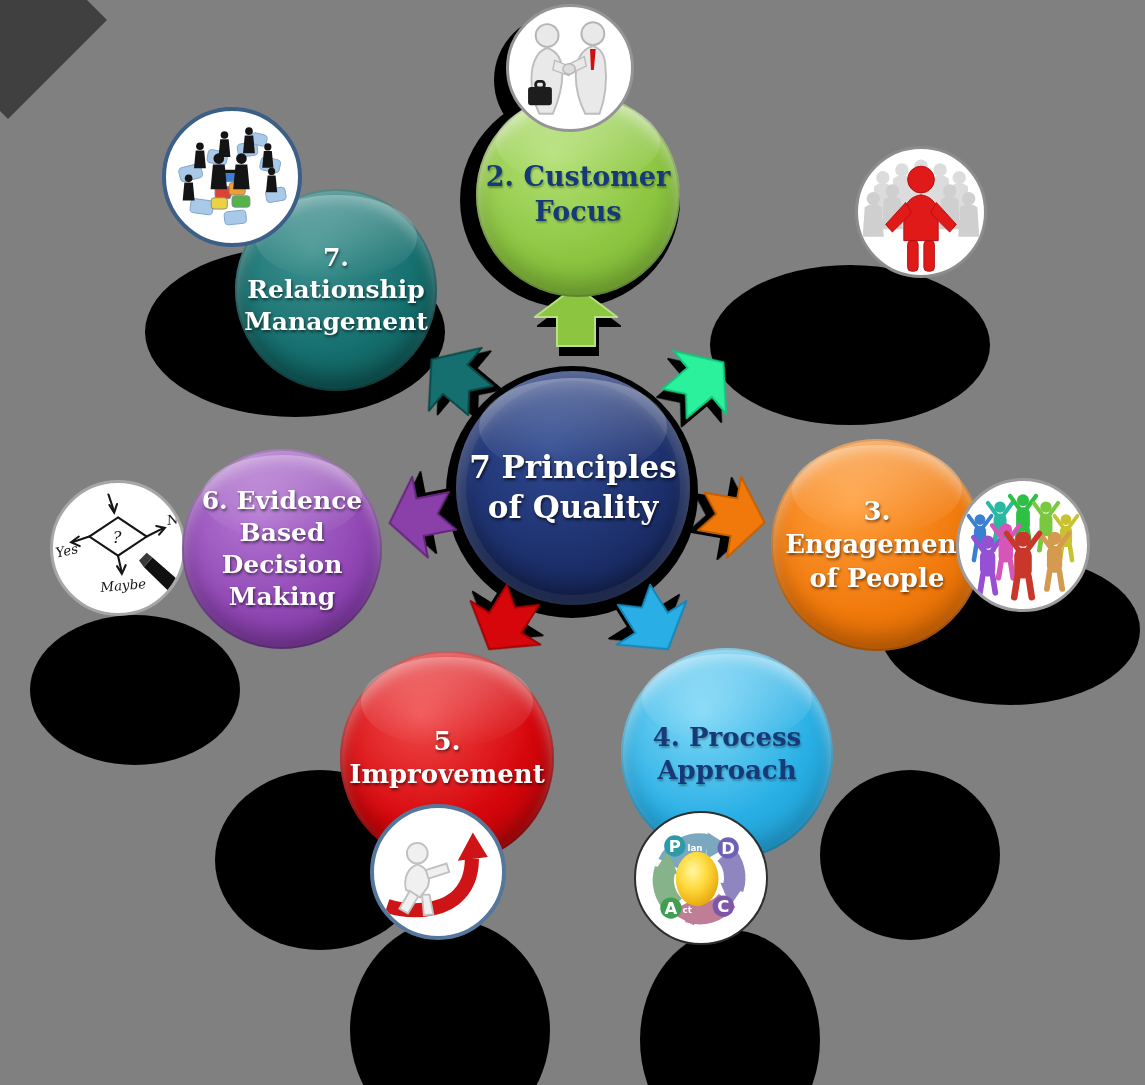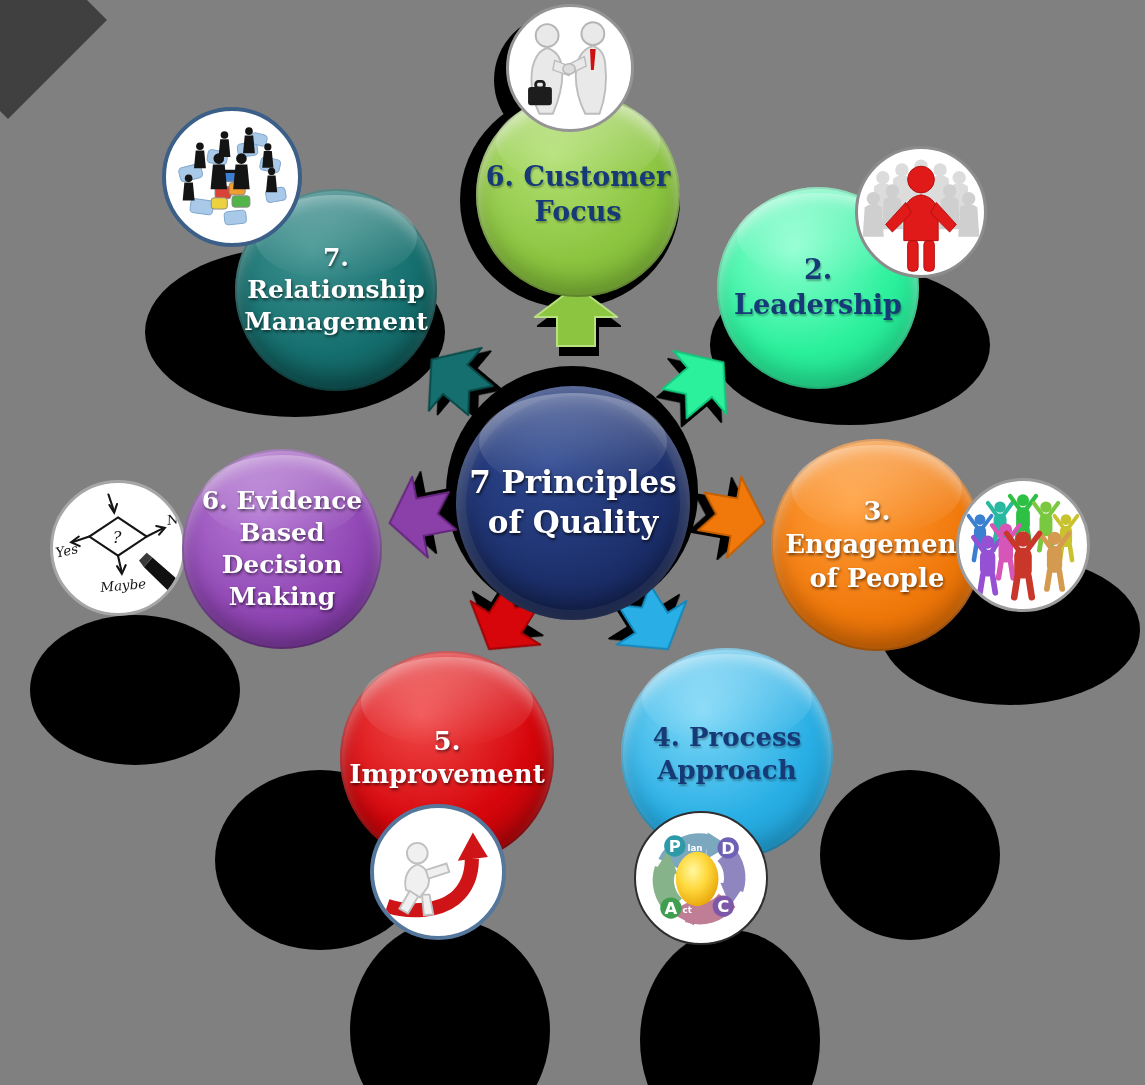--- a/index.html
+++ b/index.html
@@ -40,21 +40,21 @@
     display:flex; align-items:center; justify-content:center;
     text-align:center; font-weight:bold; line-height:1.28;
   }
   .principle::after {
     content:""; position:absolute; left:10%; top:3%; width:80%; height:42%;
     border-radius:50%; pointer-events:none;
     background:linear-gradient(rgba(255,255,255,.30), rgba(255,255,255,0));
   }
   .label { position:relative; z-index:1; white-space:pre-line; }
 
-  .center-circle { left:456px; top:386px; width:234px; height:234px;
+  .center-circle { left:456px; top:371px; width:234px; height:234px;
     background:radial-gradient(circle at 40% 32%, #2e4890 0%, #1c2f6b 58%, #15265c 88%, #101d49 100%);
     box-shadow:inset 0 0 0 10px rgba(255,255,255,.06), inset 0 10px 18px rgba(255,255,255,.25), inset 0 -16px 26px rgba(0,0,0,.45);
     color:#ffffff; font-size:31px; text-shadow:1px 2px 3px rgba(0,0,0,.7);text-align:center; }
 
   .c1 { left:476px; top:93px;  width:204px; height:204px;
     background:radial-gradient(circle at 38% 30%, #b2e074 0%, #8cc540 56%, #76af31 90%, #86c04a 100%);
     box-shadow:inset 0 0 0 2px rgba(0,0,0,.12), inset 0 9px 14px rgba(255,255,255,.5), inset 0 -14px 22px rgba(0,0,0,.22);
     color:#153a77; font-size:27px; text-shadow:1px 2px 2px rgba(0,0,0,.3); }
 
   .c2 { left:717px; top:187px; width:202px; height:202px;
@@ -141,25 +141,22 @@
   <svg class="arrow a7" viewBox="0 0 84 66">
     <polygon points="42,1 83,32 61,32 61,65 42,50 23,65 23,32 1,32" fill="#156f6e" stroke="#0a4a49" stroke-width="2"></polygon>
   </svg>
 
   <div class="principle center-circle">
     <div class="label">7 Principles
 of Quality</div>
   </div>
 
   <div class="principle c1">
-    <div class="label">6. Customer
+    <div class="label">2. Customer
 Focus</div>
-  </div>
-  <div class="principle c2">
-    <div class="label">2. Leadership</div>
   </div>
   <div class="principle c3">
     <div class="label">3.
 Engagement
 of People</div>
   </div>
   <div class="principle c4">
     <div class="label">4. Process
 Approach</div>
   </div>

